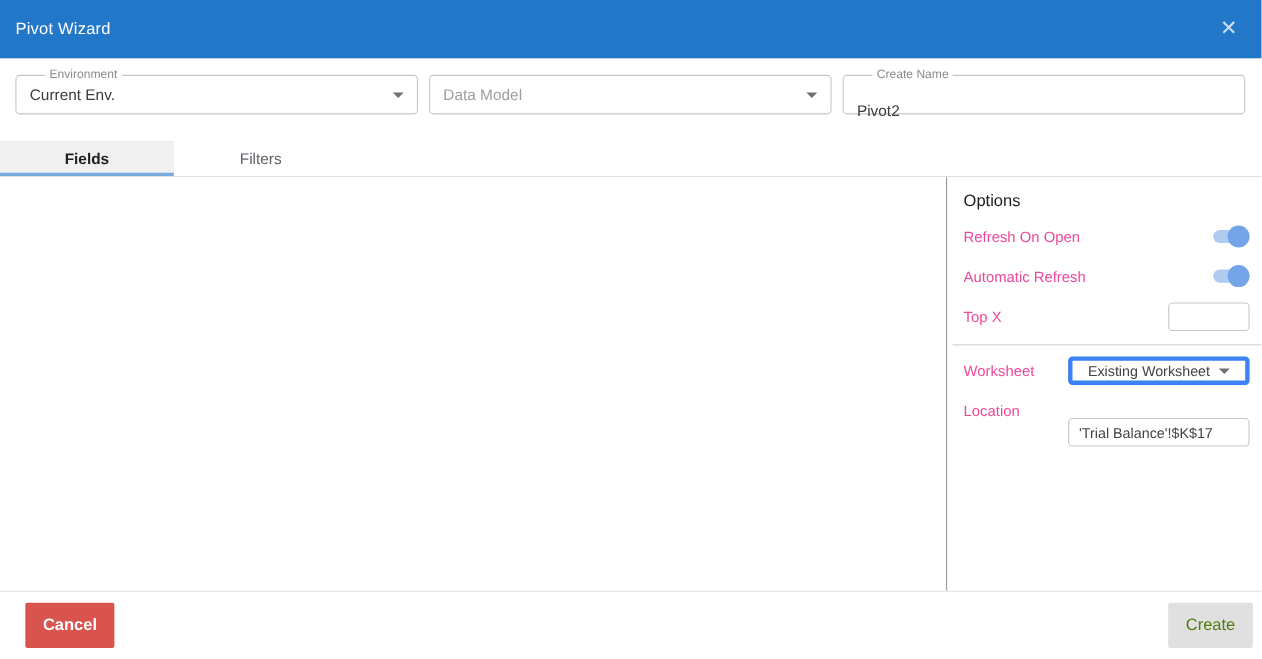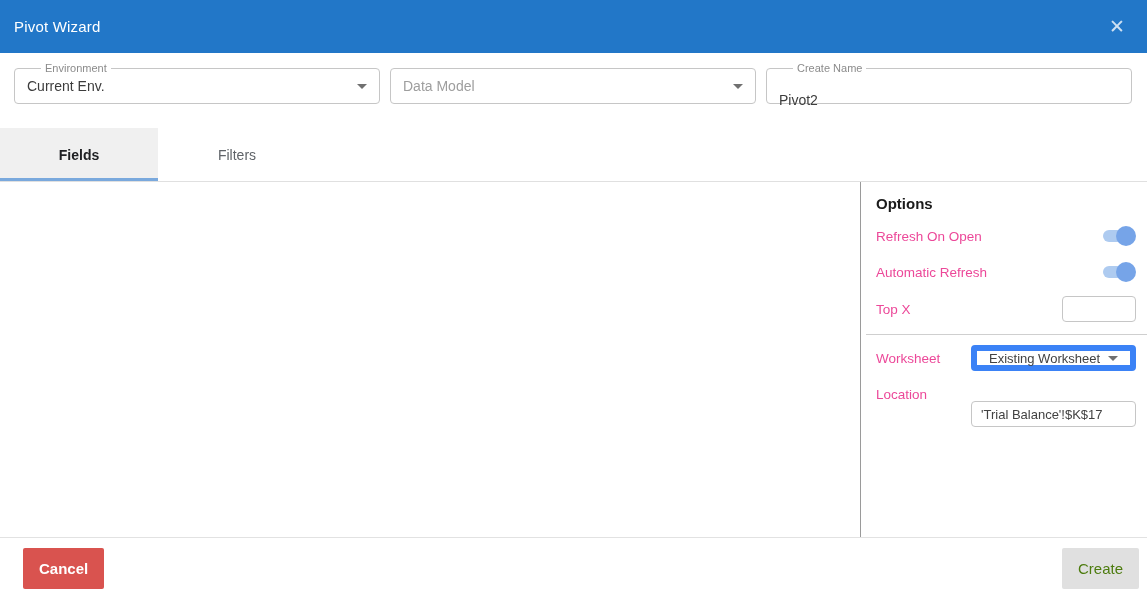--- a/index.html
+++ b/index.html
@@ -22,47 +22,47 @@
                         font-size:11px; color:#8b8b8b; line-height:1.2; }
   .field .value { font-size:14px; color:#3c3c3c; flex:1; white-space:nowrap; overflow:hidden; }
   .field .value.placeholder { color:#9e9e9e; }
   .field input.value { border:none; outline:none; font-family:inherit; font-size:14px;
                        color:#3c3c3c; width:100%; background:transparent;margin-top:28px; }
   .caret { width:0; height:0; border-left:5px solid transparent; border-right:5px solid transparent;
            border-top:5px solid #707070; margin-left:8px; flex:0 0 auto; }
 
   
   .tabs { display:flex; margin-top:24px; border-bottom:1px solid #e0e0e0; flex:0 0 auto; }
-  .tab { width:158px; height:53px; display:flex; align-items:center; justify-content:center;
+  .tab { width:158px; height:32px; display:flex; align-items:center; justify-content:center;
          font-size:14px; color:#5f6368; cursor:pointer; }
   .tab.active { background:#f0f0f0; color:#202124; font-weight:bold;
                 box-shadow:inset 0 -3px 0 #7aa9dd; }
 
   
   .main { flex:1 1 auto; display:flex; min-height:0; }
   .fields-pane { flex:1 1 auto; background:#fff; }
   .v-divider { width:1px; background:#9a9a9a; flex:0 0 auto; }
   .options-pane { width:286px; flex:0 0 auto; }
-  .options-heading { font-size:15px; font-weight:bold; color:#1b1b1b; margin:13px 15px 0 15px; }
+  .options-heading { font-size:15px; font-weight:normal; color:#1b1b1b; margin:13px 15px 0 15px; }
   .opt-row { display:flex; align-items:center; justify-content:space-between;
              height:36px; padding:0 11px 0 15px; }
   .opt-row.first { margin-top:6px; }
   .opt-row.topx { height:38px; }
   .opt-label { font-size:13.5px; color:#ec4899; }
   .h-divider { height:1px; background:#cfcfcf; margin:6px 0 5px 5px; }
 
   
   .toggle { position:relative; width:30px; height:12px; border-radius:6px;
             background:#aecbf0; margin-right:3px; cursor:pointer; flex:0 0 auto; }
   .toggle .knob { position:absolute; right:-3px; top:-4px; width:20px; height:20px;
                   border-radius:50%; background:#76a4e8; }
 
   .small-input { width:74px; height:26px; border:1px solid #c6c6c6; border-radius:4px;
                  font-family:inherit; font-size:13px; color:#424242; padding:0 8px; outline:none; }
-  .mini-select { width:165px; height:26px; border:6px solid #3b82f6; border-radius:4px;
+  .mini-select { width:165px; height:26px; border:4px solid #3b82f6; border-radius:4px;
                  display:flex; align-items:center; justify-content:center; gap:6px;
                  font-size:13px; color:#424242; cursor:pointer; background:#fff; }
   .mini-select .caret { border-top-width:5px; margin-left:2px; }
   .mini-input { width:165px; height:26px; border:1px solid #c6c6c6; border-radius:4px;
                 font-family:inherit; font-size:13px; color:#424242; padding:0 9px;
                 outline:none; background:#fff;margin-top:40px; }
 
   
   .footer { flex:0 0 62px; border-top:1px solid #e2e2e2; display:flex; align-items:center;
             justify-content:space-between; padding:0 8px; background:#fff; }

